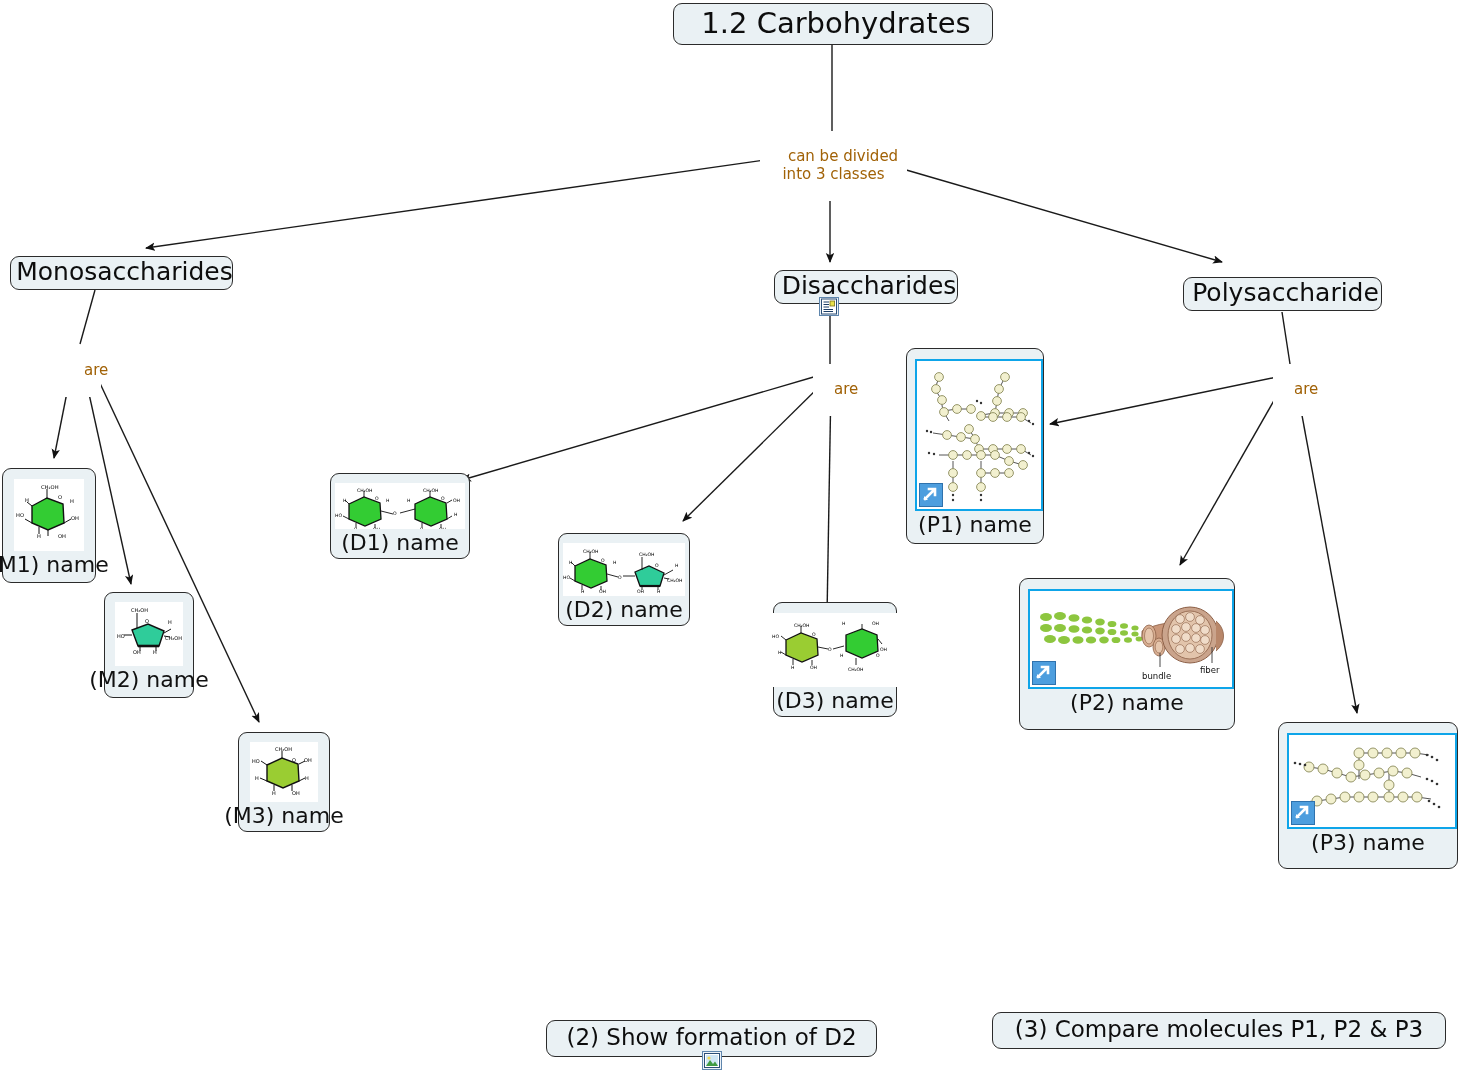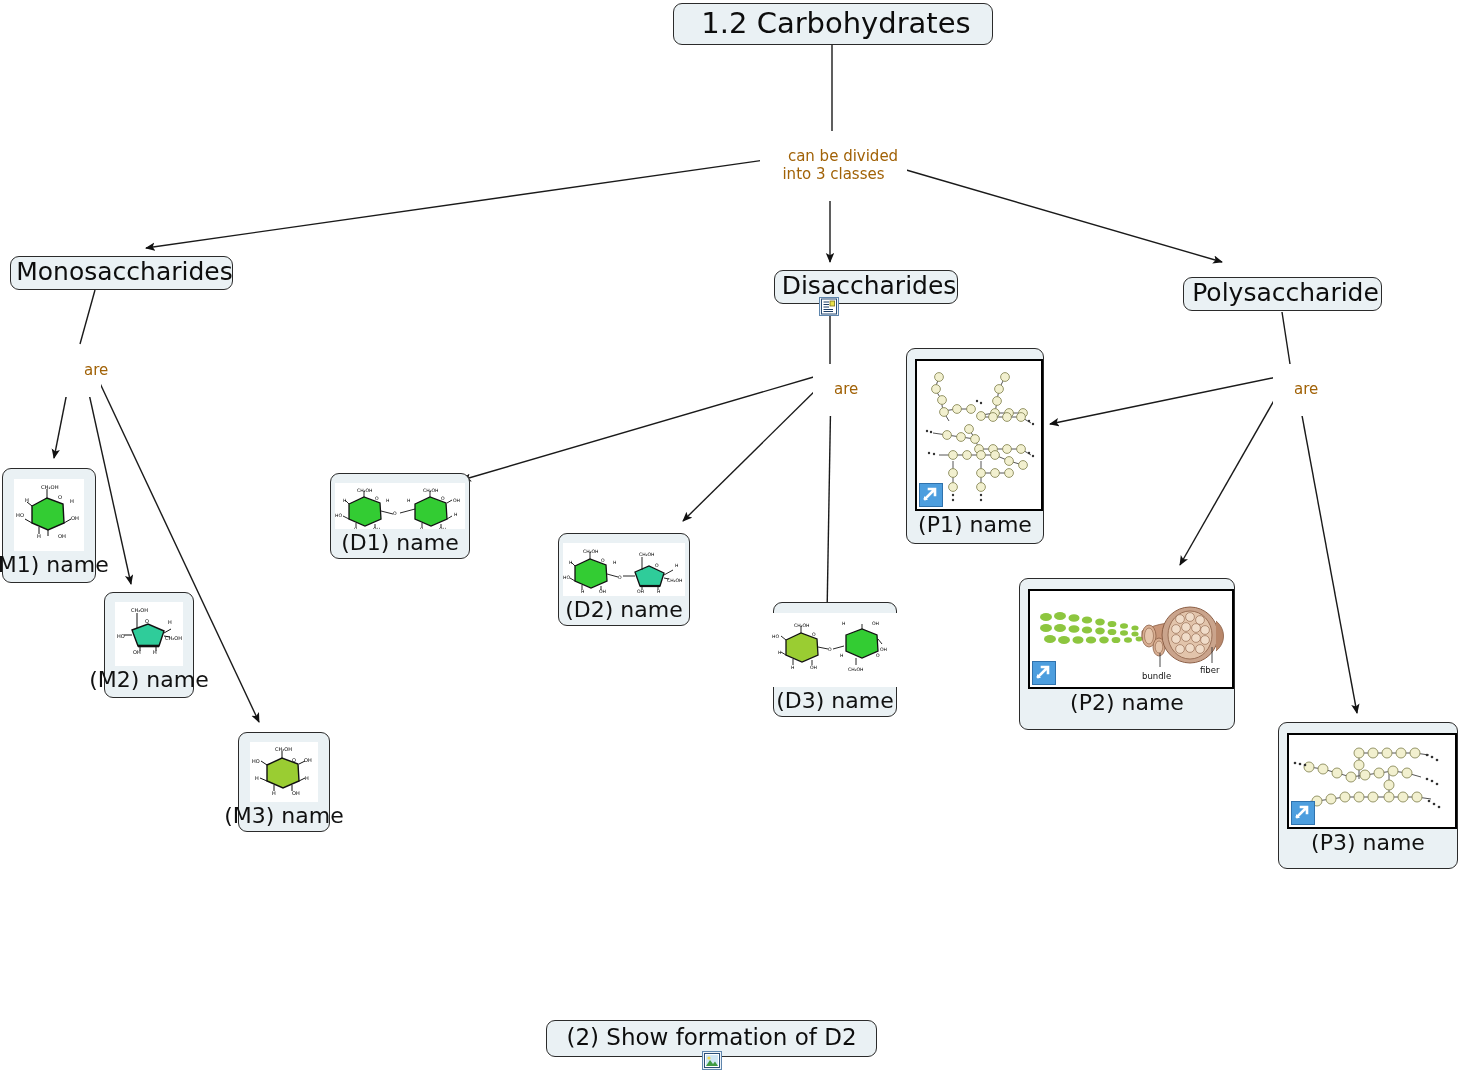--- a/index.html
+++ b/index.html
@@ -22,21 +22,21 @@
   .linklabel{position:absolute;font-size:15px;color:#a16207;background:#fff;
     text-align:center;line-height:1.16;white-space:pre;padding:0 2px;}
 
   
   .imgnode{position:absolute;box-sizing:border-box;background:#eaf1f4;
     border:1px solid #2b2b2b;border-radius:9px;padding:4px 4px 2px 4px;
     display:flex;flex-direction:column;align-items:center;}
   .imgnode .pic{background:#ffffff;position:relative;overflow:hidden;display:block;}
   .imgnode .cap{font-size:22px;color:#111;text-align:center;padding:1px 3px 1px;white-space:nowrap;}
 
-  .framed{border:2px solid #000000;background:#fff;margin-left:7px;}
+  .framed{border:2px solid #0ea5e9;background:#fff;margin-left:7px;}
 
   
   .badge-link{position:absolute;left:2px;bottom:2px;width:22px;height:22px;
     background:#4d9ede;border:1px solid #2f72ad;display:block;}
   .badge-link svg{display:block;}
 
   
   .nodeicon{position:absolute;width:20px;height:19px;background:#eef3f8;
     border:1px solid #5f86ad;box-sizing:border-box;}
   .nodeicon svg{display:block;}
@@ -578,14 +578,17 @@
   </div>
   <span class="nodeicon" style="left:702px;top:1051px;">
     <svg width="18" height="17" viewBox="0 0 18 17">
       <rect x="1.5" y="1.5" width="15" height="14" fill="#ffffff" stroke="#2b4f77" stroke-width="1"></rect>
       <rect x="3" y="3" width="12" height="11" fill="#cfe6f5"></rect>
       <circle cx="6" cy="6" r="1.6" fill="#f2d94e"></circle>
       <path d="M3,14 L7,8 L10,12 L12,9.5 L15,14 Z" fill="#3f9b43"></path>
     </svg>
   </span>
 
+  <div class="concept task" style="left:992px;top:1012px;width:454px;height:37px;">
+    <span>(3)   Compare molecules P1, P2 &amp; P3</span>
+  </div>
 
 </div>
 
 </body></html>

